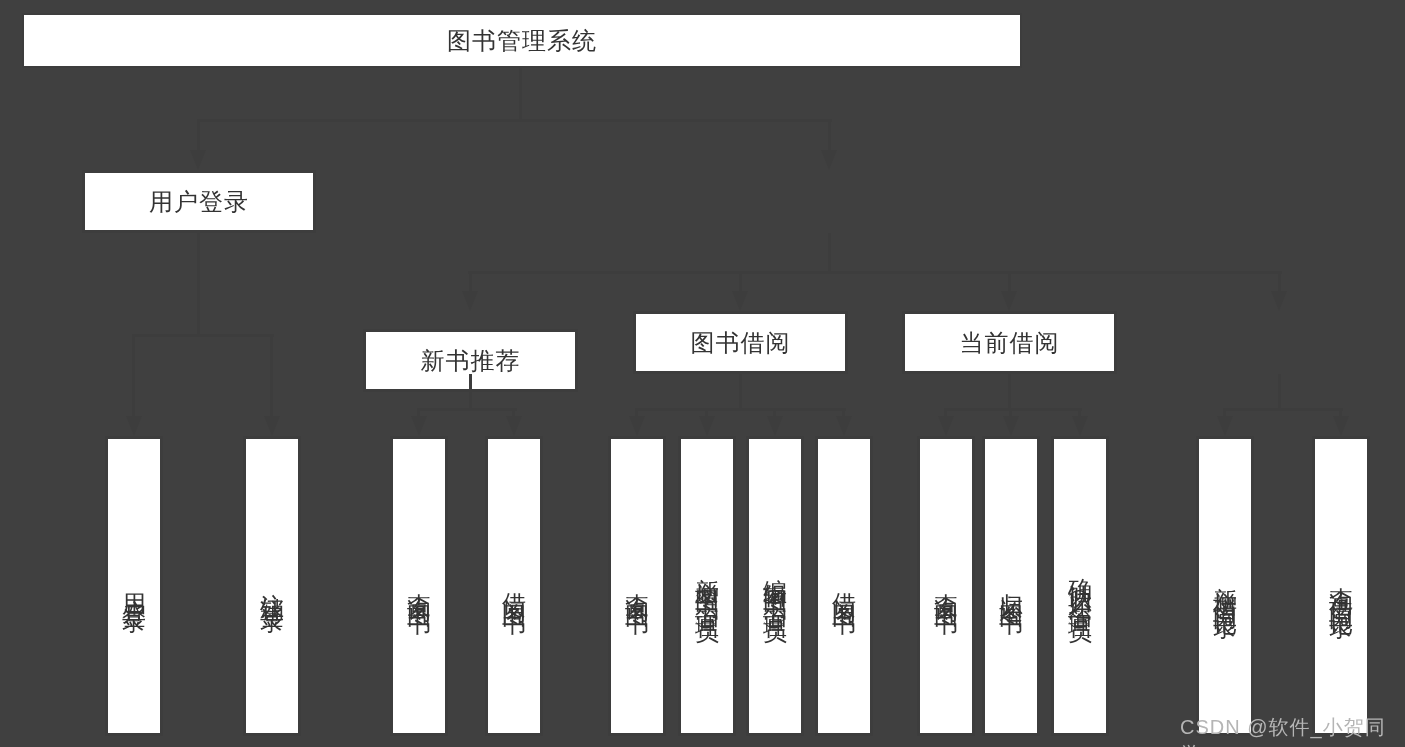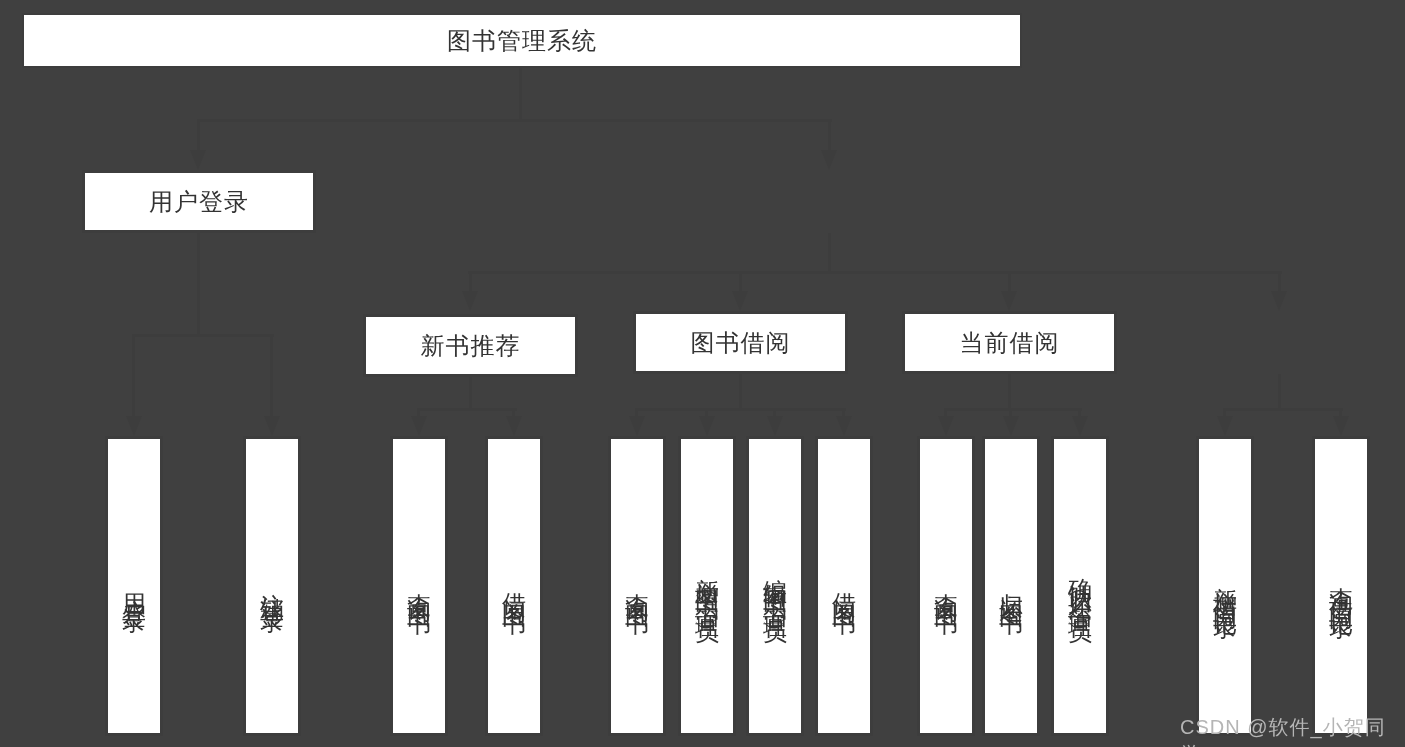--- a/index.html
+++ b/index.html
@@ -21,21 +21,21 @@
 </style>
 </head>
 <body>
 
 <div class="canvas">
 
   <div class="box root-box" style="left:22px;top:13px;width:1000px;height:55px;">图书管理系统</div>
 
   <div class="box" style="left:82px;top:170px;width:234px;height:63px;">用户登录</div>
 
-  <div class="box" style="left:363px;top:314px;width:215px;height:63px;">新书推荐</div>
+  <div class="box" style="left:363px;top:329px;width:215px;height:63px;">新书推荐</div>
   <div class="box" style="left:902px;top:311px;width:215px;height:63px;">当前借阅</div>
   <div class="box" style="left:633px;top:311px;width:215px;height:63px;">图书借阅</div>
 
   <div class="box leaf" style="left:105px;top:436px;width:58px;height:300px;">用户登录</div>
   <div class="box leaf" style="left:243px;top:436px;width:58px;height:300px;">注销登录</div>
 
   <div class="box leaf" style="left:390px;top:436px;width:58px;height:300px;">查询图书</div>
   <div class="box leaf" style="left:485px;top:436px;width:58px;height:300px;">借阅图书</div>
 
   <div class="box leaf" style="left:608px;top:436px;width:58px;height:300px;">查询图书</div>

